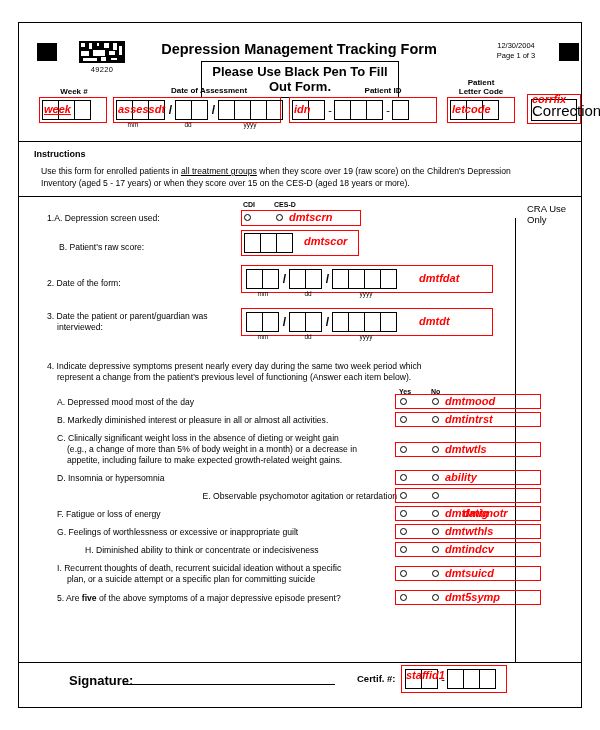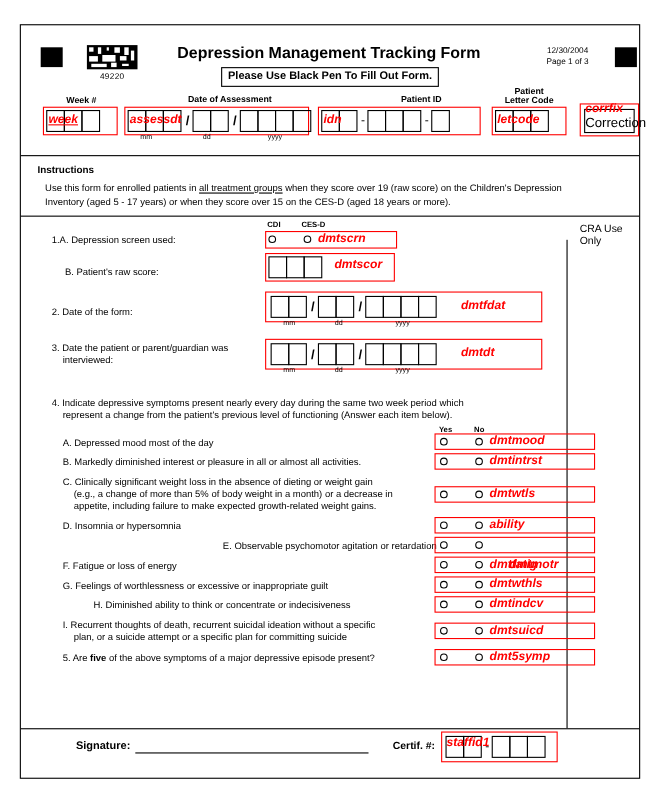--- a/index.html
+++ b/index.html
@@ -68,21 +68,21 @@
     font-weight: bold;
   }
   .penbox {
     position: absolute;
     left: 182px;
     top: 38px;
     width: 196px;
     padding: 2px 0 3px;
     text-align: center;
     border: 1px solid #000;
-    font-size: 10px;
+    font-size: 13px;
     font-weight: bold;
   }
   .docdate {
     position: absolute;
     left: 466px;
     top: 18px;
     width: 62px;
     text-align: center;
     font-size: 7.5px;
     line-height: 10px;
@@ -146,21 +146,21 @@
   }
 
   .corrbox {
     position: absolute;
     left: 512px;
     top: 97px;
     width: 46px;
     height: 22px;
     border: 1px solid #000;
     box-sizing: border-box;
-    font-size: 12px;
+    font-size: 15px;
     text-align: center;
     line-height: 22px;
   }
 
   
   .hrule {
     position: absolute;
     left: 0;
     height: 0;
     border-top: 1px solid #000;
@@ -222,21 +222,21 @@
     border-radius: 50%;
     box-sizing: border-box;
     background: #fff;
   }
 
   
   .sig-label {
     position: absolute;
     left: 50px;
     top: 650px;
-    font-size: 10px;
+    font-size: 13px;
     font-weight: bold;
   }
   .sig-line {
     position: absolute;
     left: 104px;
     top: 661px;
     width: 212px;
     border-top: 1.4px solid #000;
   }
   .cert-label {

